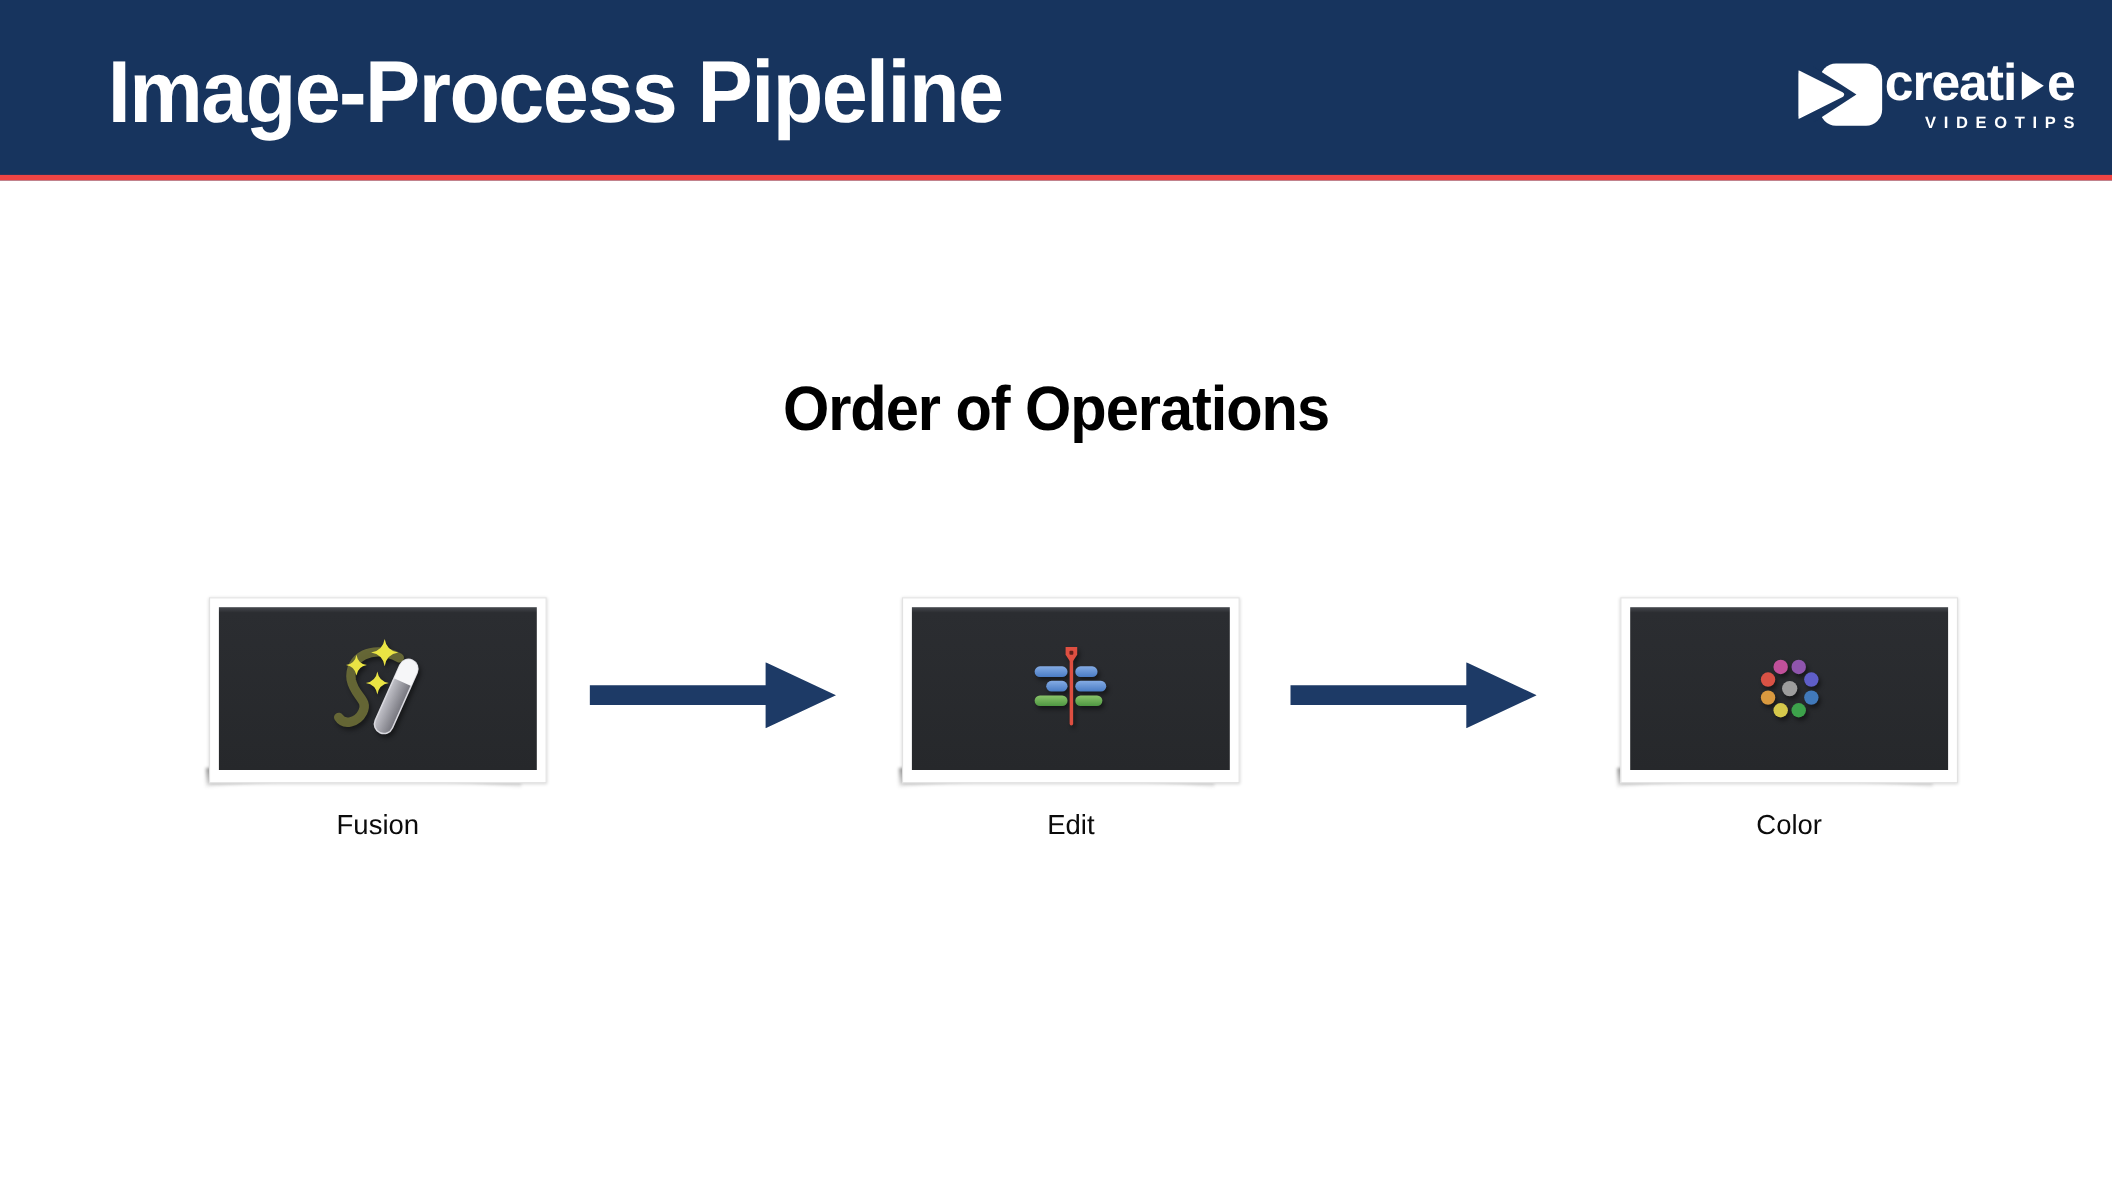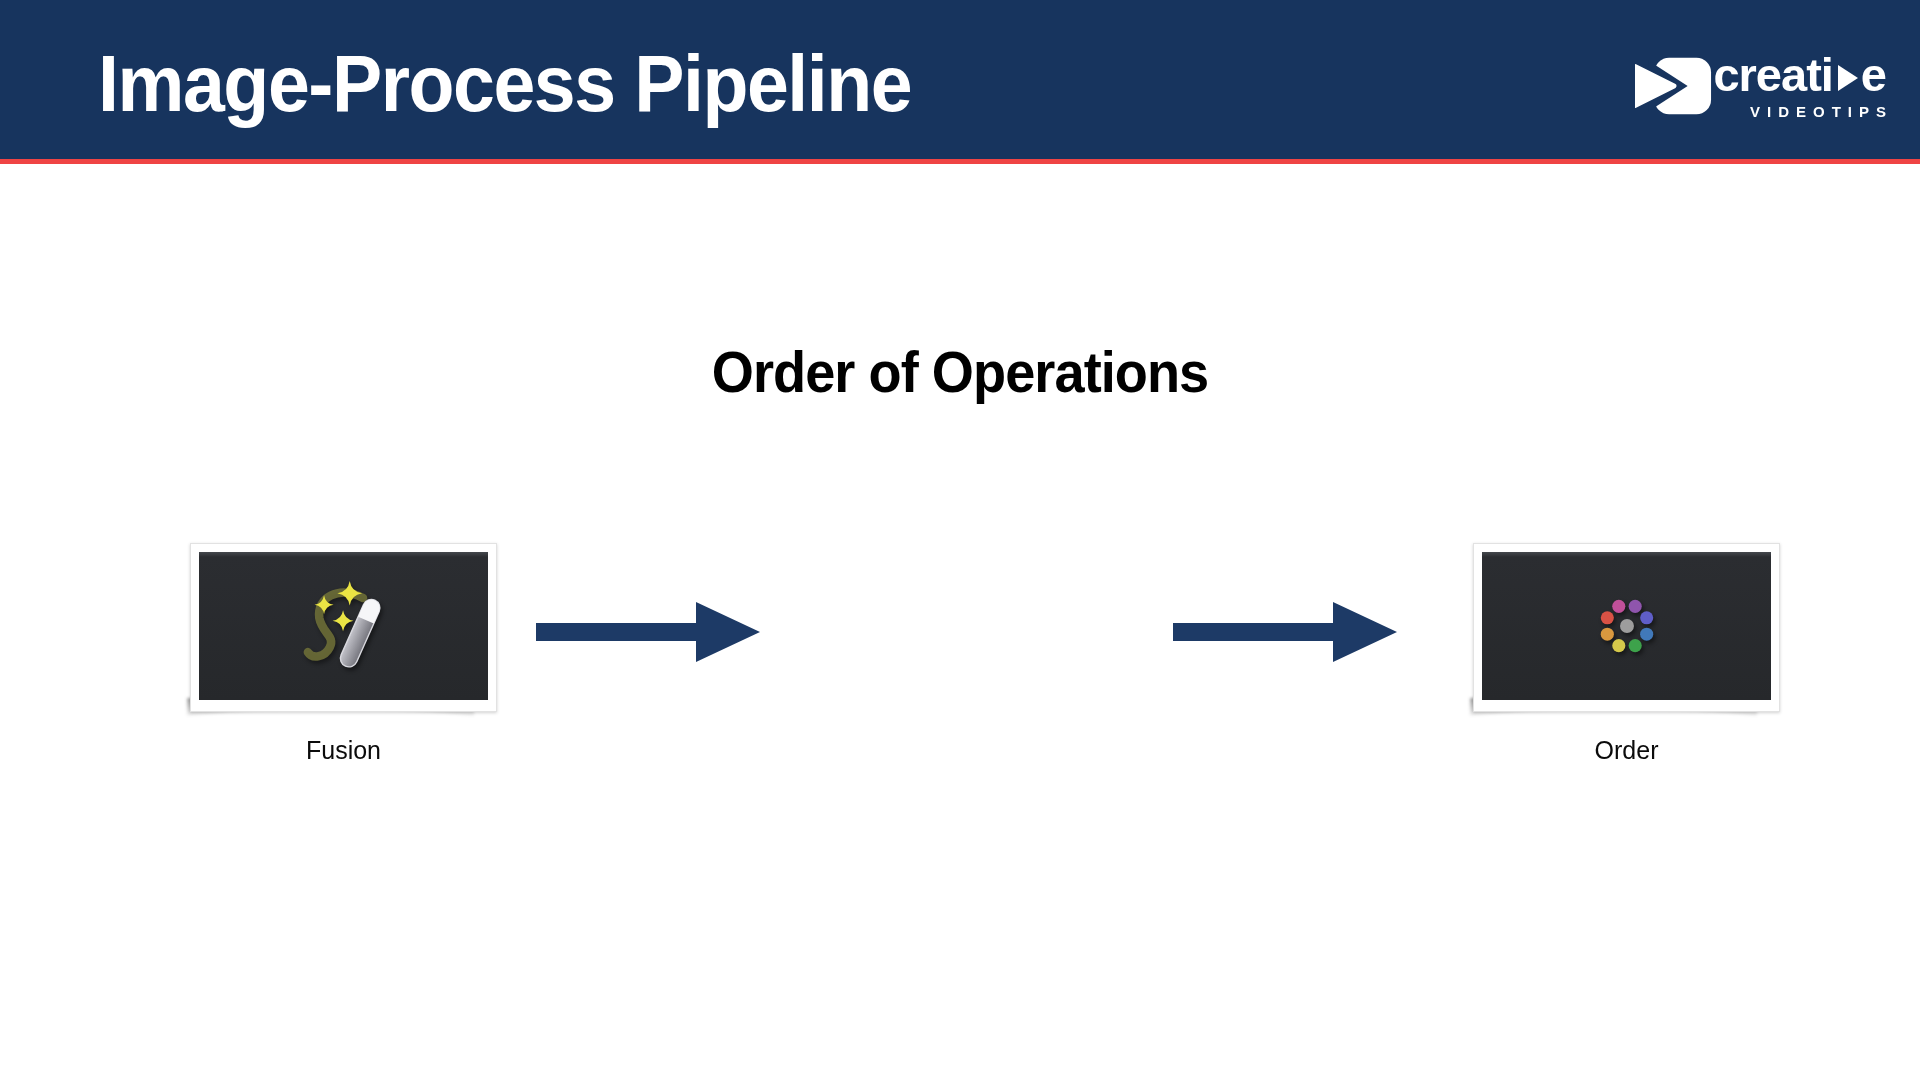--- a/index.html
+++ b/index.html
@@ -147,20 +147,41 @@
           </svg>
         </div>
       </div>
       <figcaption class="step-label">Fusion</figcaption>
     </figure>
 
     <svg class="arrow arrow-1" viewBox="0 0 224 60">
       <polygon points="0,21 160,21 160,0 224,30 160,60 160,39 0,39" fill="#1d3a66"></polygon>
     </svg>
 
+    <figure class="photo card-edit">
+      <svg class="curl" viewBox="0 0 293 27" preserveAspectRatio="none">
+        <path d="M3,0 H290 V18 Q146,2 3,18 Z" fill="url(#curlGrad)"></path>
+      </svg>
+      <div class="frame">
+        <div class="screen">
+          <svg class="icon-shadow" width="88" height="88" viewBox="0 0 100 100">
+            <rect x="12" y="27" width="34" height="11" rx="5.5" fill="url(#blueBar)"></rect>
+            <rect x="54" y="27" width="23" height="11" rx="5.5" fill="url(#blueBar)"></rect>
+            <rect x="24" y="42" width="22" height="11" rx="5.5" fill="url(#blueBar)"></rect>
+            <rect x="54" y="42" width="32" height="11" rx="5.5" fill="url(#blueBar)"></rect>
+            <rect x="12" y="57" width="34" height="11" rx="5.5" fill="url(#greenBar)"></rect>
+            <rect x="54" y="57" width="28" height="11" rx="5.5" fill="url(#greenBar)"></rect>
+            <rect x="48.2" y="14" width="3.6" height="74" rx="1.8" fill="#de4f41"></rect>
+            <path d="M44,7 h12 v8 l-6,9 -6,-9 z" fill="#de4f41"></path>
+            <rect x="48" y="11" width="4" height="4" rx="1" fill="#5e1f1a"></rect>
+          </svg>
+        </div>
+      </div>
+      <figcaption class="step-label">Edit</figcaption>
+    </figure>
 
     <svg class="arrow arrow-2" viewBox="0 0 224 60">
       <polygon points="0,21 160,21 160,0 224,30 160,60 160,39 0,39" fill="#1d3a66"></polygon>
     </svg>
 
     <figure class="photo card-color">
       <svg class="curl" viewBox="0 0 293 27" preserveAspectRatio="none">
         <path d="M3,0 H290 V18 Q146,2 3,18 Z" fill="url(#curlGrad)"></path>
       </svg>
       <div class="frame">
@@ -171,17 +192,17 @@
             <circle cx="60.0" cy="26.0" r="8" fill="#8f55ad"></circle>
             <circle cx="74.0" cy="40.0" r="8" fill="#5f5ec8"></circle>
             <circle cx="74.0" cy="60.0" r="8" fill="#4179ba"></circle>
             <circle cx="60.0" cy="74.0" r="8" fill="#3da24b"></circle>
             <circle cx="40.0" cy="74.0" r="8" fill="#d5c84b"></circle>
             <circle cx="26.0" cy="60.0" r="8" fill="#d9993f"></circle>
             <circle cx="26.0" cy="40.0" r="8" fill="#d95245"></circle>
           </svg>
         </div>
       </div>
-      <figcaption class="step-label">Order</figcaption>
+      <figcaption class="step-label">Color</figcaption>
     </figure>
 
   </section>
 </div>
 
 </body></html>

